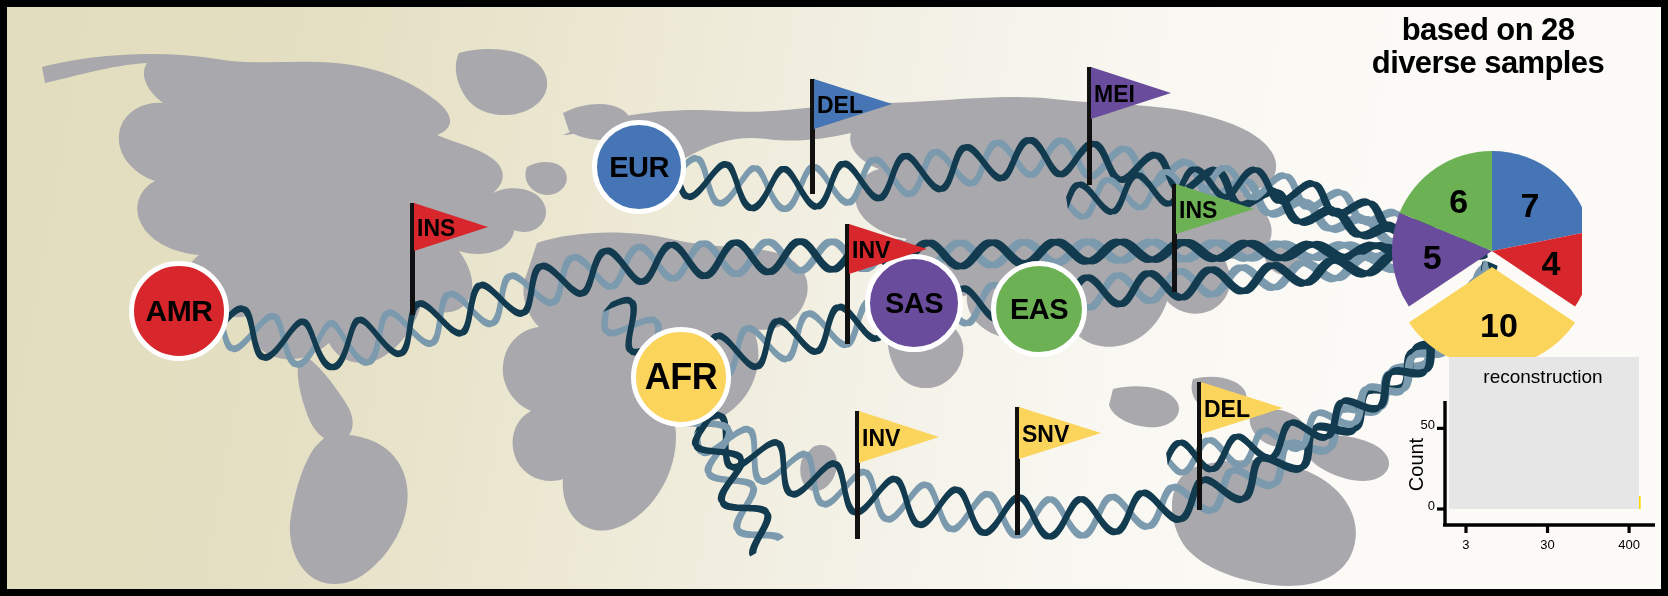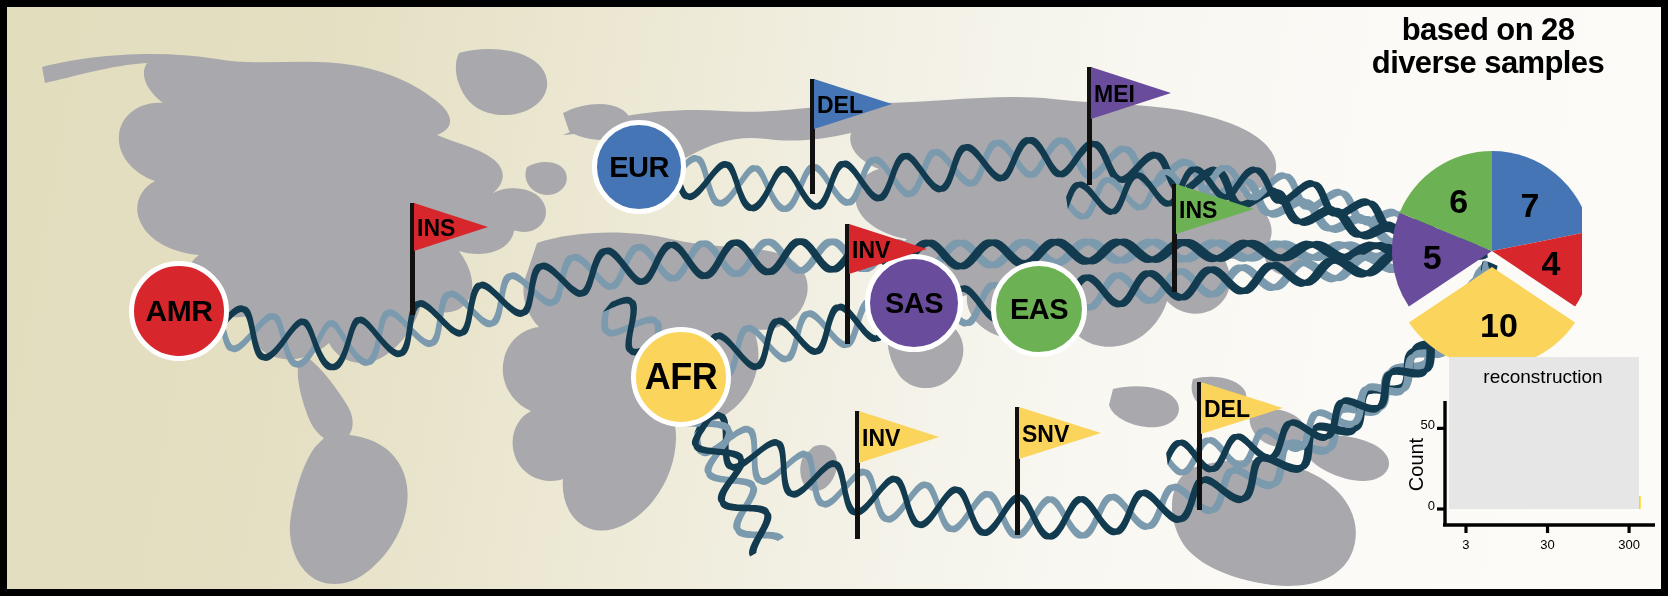--- a/index.html
+++ b/index.html
@@ -445,18 +445,18 @@
             <path d="M78.98458543044956,168 L78.98458543044956,176" stroke="#000" stroke-width="3.2" fill="none" data-interactable="false"></path>
             <path d="M160.53396722874498,168 L160.53396722874498,176" stroke="#000" stroke-width="3.2" fill="none" data-interactable="false"></path>
             <path d="M242.08334902704044,168 L242.08334902704044,176" stroke="#000" stroke-width="3.2" fill="none" data-interactable="false"></path>
           </g>
       </svg>
       <div id="tick-host" data-interactable="false">
           <div class="tick-text" data-interactable="false" style="left: 16px; top: 141px; width: 32px; text-align: right;">0</div>
           <div class="tick-text" data-interactable="false" style="left: 16px; top: 60.3548px; width: 32px; text-align: right;">50</div>
           <div class="tick-text" data-interactable="false" style="left: 56.9846px; top: 180px; width: 44px; text-align: center;">3</div>
           <div class="tick-text" data-interactable="false" style="left: 138.534px; top: 180px; width: 44px; text-align: center;">30</div>
-          <div class="tick-text" data-interactable="false" style="left: 220.083px; top: 180px; width: 44px; text-align: center;">300</div>
+          <div class="tick-text" data-interactable="false" style="left: 220.083px; top: 180px; width: 44px; text-align: center;">400</div>
         </div>
     </div>
 
   </div>
 </div>
 
 </body></html>

